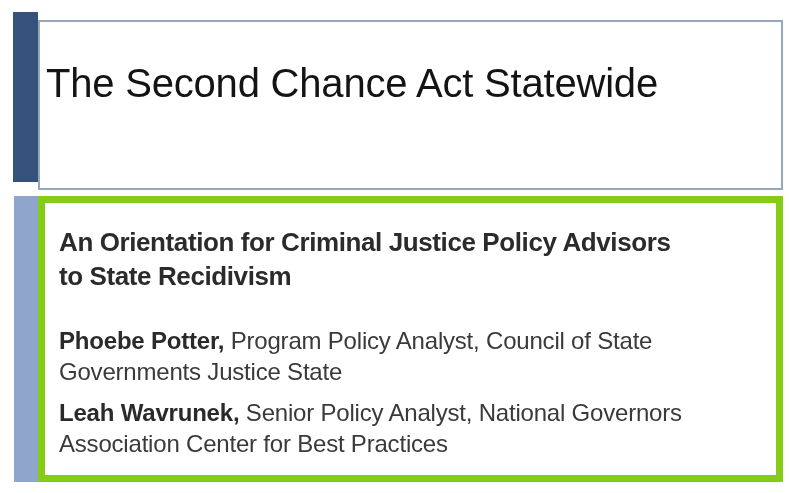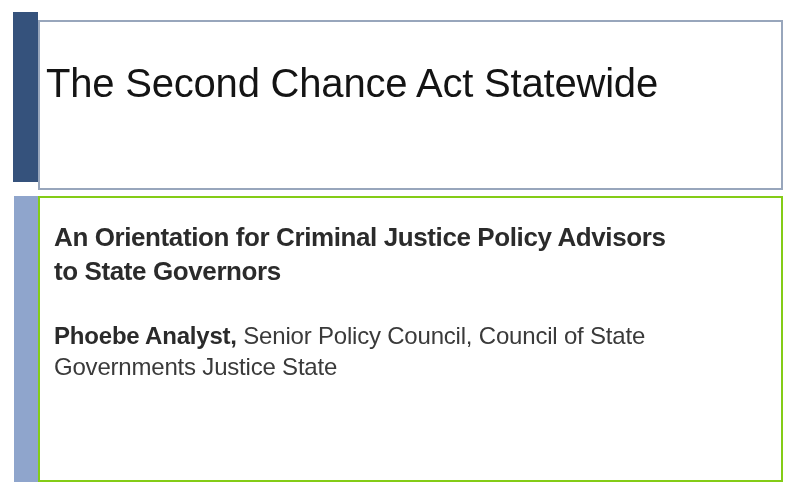--- a/index.html
+++ b/index.html
@@ -36,21 +36,21 @@
 
   
   .sec-body { position: absolute; left: 14px; top: 196px; width: 769px; height: 286px; }
   .sec-body .accent-bar {
     position: absolute; left: 0; top: 0; width: 24px; height: 286px;
     background: #8FA5CC;
   }
   .sec-body .box {
     position: absolute; left: 24px; top: 0; width: 745px; height: 286px;
     box-sizing: border-box;
-    border: 2px solid #84cc16;
+    border: 7px solid #84cc16;
     background: #ffffff;
     padding: 22px 8px 0 14px;
   }
   .subtitle-text {
     margin: 0;
     font-size: 26px;
     line-height: 34px;
     font-weight: 700;
     color: #2b2b2b;
     letter-spacing: -0.4px;
@@ -83,27 +83,29 @@
       </h1>
     </div>
   </div>
 
   <div class="sec-body">
     <div class="accent-bar"></div>
     <div class="box">
 
       <h2 class="subtitle-text">
         <span class="line">An Orientation for Criminal Justice Policy Advisors</span>
-        <span class="line">to State Governors</span>
+        <span class="line">to State Recidivism</span>
       </h2>
 
       <div class="presenter presenter-1">
-        <p class="pline"><span class="pname">Phoebe Analyst,</span><span> Senior Policy Council, Council of State</span></p>
+        <p class="pline"><span class="pname">Phoebe Potter,</span><span> Program Policy Analyst, Council of State</span></p>
         <p class="pline">Governments Justice State</p>
       </div>
 
       <div class="presenter presenter-2">
+        <p class="pline"><span class="pname">Leah Wavrunek,</span><span> Senior Policy Analyst, National Governors</span></p>
+        <p class="pline">Association Center for Best Practices</p>
       </div>
 
     </div>
   </div>
 
 </div>
 
 </body></html>

